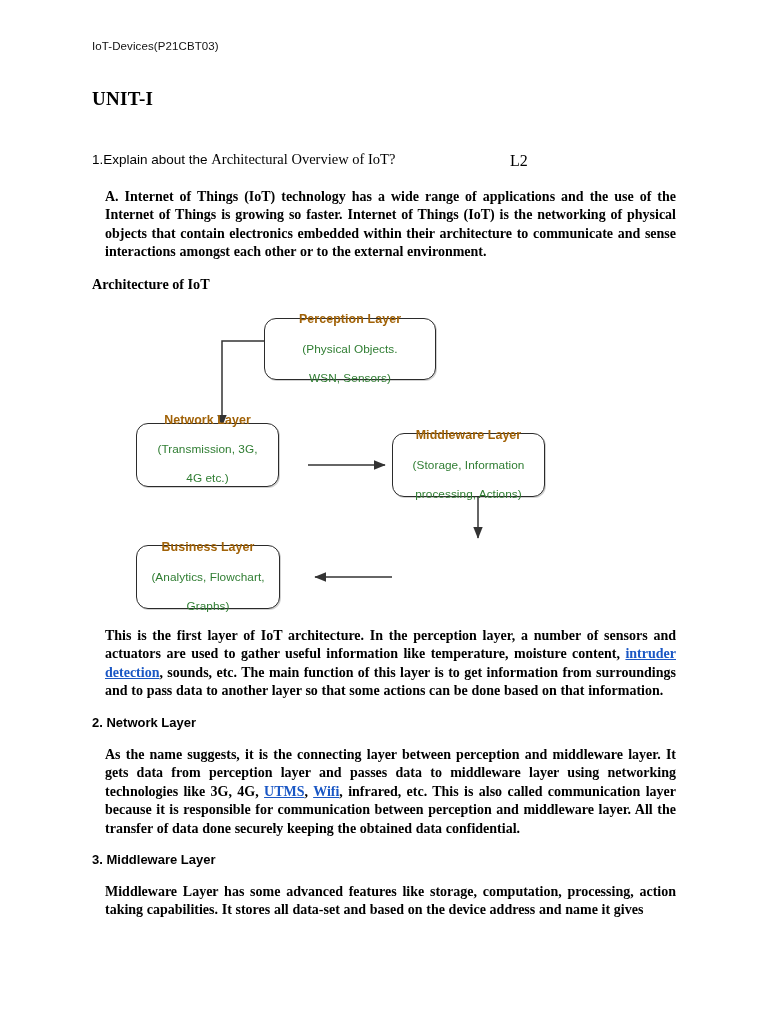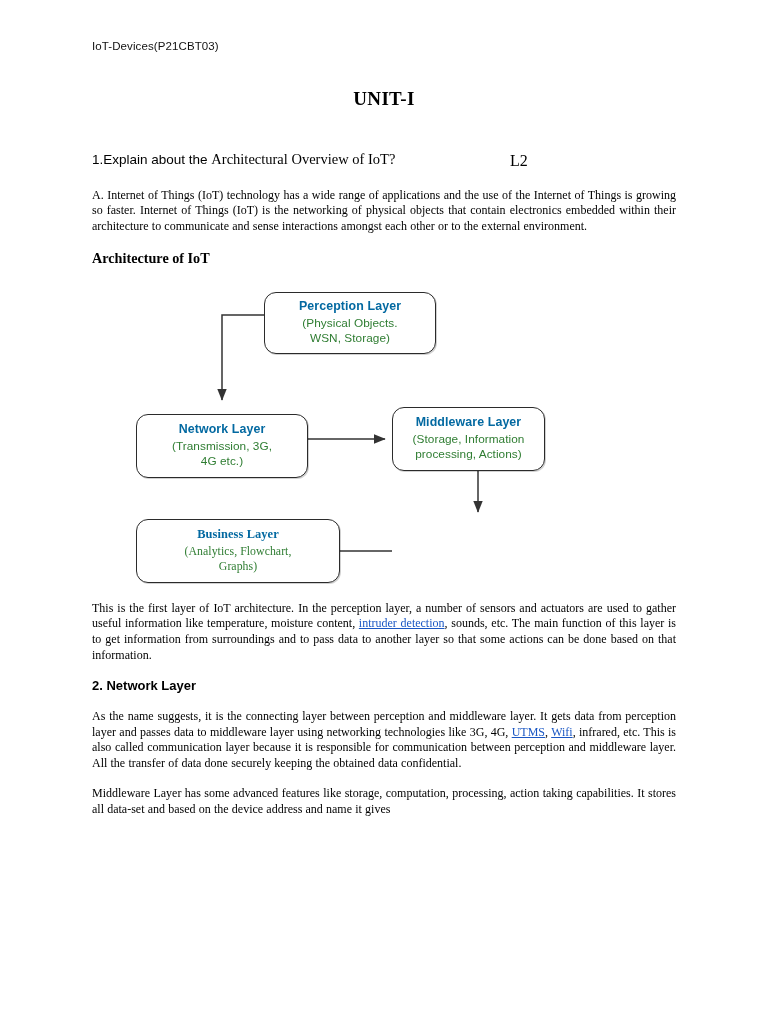--- a/index.html
+++ b/index.html
@@ -29,21 +29,21 @@
     width: 584px;
   }
   .doc-header {
     font-family: "Liberation Sans", "DejaVu Sans", sans-serif;
     font-size: 11.5px;
     color: #111111;
     letter-spacing: 0.1px;
     margin: 0 0 36px 0;
   }
   .unit-title {
-    text-align: center;
+    text-align: left;
     font-size: 19px;
     font-weight: bold;
     font-family: "Liberation Serif", "DejaVu Serif", serif;
     letter-spacing: 0.3px;
     margin: 0 0 40px 0;
   }
   .qline {
     font-size: 14.5px;
     margin: 16px 0 18px 0;
     position: relative;
@@ -57,25 +57,26 @@
     font-family: "Liberation Serif", "DejaVu Serif", serif;
   }
   .qline .qmark {
     position: absolute;
     left: 418px;
     top: 0;
     font-family: "Liberation Serif", "DejaVu Serif", serif;
     font-size: 16px;
   }
   p.body {
-    font-size: 12px;
+    font-size: 14px;
     line-height: 1.32;
     text-align: justify;
-    margin: 0 0 14px 0;
+    margin: 0 0 14px 13px;
     word-spacing: 0.2px;
+    font-weight: bold;
   }
   h3.sub {
     font-size: 14.2px;
     font-weight: bold;
     margin: 0 0 14px 0;
     line-height: 1.3;
   }
   h3.sub.sans {
     font-family: "Liberation Sans", "DejaVu Sans", sans-serif;
     font-size: 13px;
@@ -102,35 +103,35 @@
     color: #2f7d32;
     display: flex;
     flex-direction: column;
     align-items: center;
     justify-content: center;
     box-shadow: 1px 1px 0 rgba(0,0,0,0.18);
   }
   .node .ntitle {
     font-weight: bold;
     font-size: 12.4px;
-    color: #0369a1;
+    color: #a16207;
     line-height: 1.25;
     letter-spacing: 0.1px;
   }
   .node .nsub {
     font-size: 11.8px;
     color: #2f7d32;
     line-height: 1.25;
     letter-spacing: 0.05px;
-    margin-top: 1px;
+    margin-top: 14px;
   }
   #node-perception { left: 172px; top: 10px;  width: 172px; height: 62px; }
-  #node-network    { left: 44px;  top: 132px; width: 172px; height: 64px; }
+  #node-network    { left: 44px;  top: 115px; width: 143px; height: 64px; justify-content: flex-end; }
   #node-middleware { left: 300px; top: 125px; width: 153px; height: 64px; }
-  #node-business   { left: 44px;  top: 237px; width: 204px; height: 64px; font-family: Liberation Serif, serif; }
+  #node-business   { left: 44px;  top: 237px; width: 144px; height: 64px; }
   #node-application{ left: 300px; top: 237px; width: 172px; height: 64px; }
 
   .arrow-layer {
     position: absolute;
     left: 0; top: 0;
     width: 584px; height: 305px;
     pointer-events: none;
   }
 </style>
 </head>
@@ -166,21 +167,21 @@
         <path d="M216,157 L293,157" stroke="#333333" stroke-width="1.5" fill="none" marker-end="url(#ah)"></path>
 
         <path d="M386,189 L386,230" stroke="#333333" stroke-width="1.5" fill="none" marker-end="url(#ah)"></path>
 
         <path d="M300,269 L223,269" stroke="#333333" stroke-width="1.5" fill="none" marker-end="url(#ah)"></path>
       </svg>
 
       <div class="node" id="node-perception">
         <div class="ntitle">Perception Layer</div>
         <div class="nsub">(Physical Objects.</div>
-        <div class="nsub">WSN, Storage)</div>
+        <div class="nsub">WSN, Sensors)</div>
       </div>
 
       <div class="node" id="node-network">
         <div class="ntitle">Network Layer</div>
         <div class="nsub">(Transmission, 3G,</div>
         <div class="nsub">4G etc.)</div>
       </div>
 
       <div class="node" id="node-middleware">
         <div class="ntitle">Middleware Layer</div>
@@ -195,16 +196,17 @@
       </div>
 
 
     </div>
 
     <p class="body"><span>This is the first layer of IoT architecture. In the perception layer, a number of sensors and actuators are used to gather useful information like temperature, moisture content, </span><a class="link" href="#">intruder detection</a><span>, sounds, etc. The main function of this layer is to get information from surroundings and to pass data to another layer so that some actions can be done based on that information.</span></p>
 
     <h3 class="sub sans">2. Network Layer</h3>
     <p class="body"><span>As the name suggests, it is the connecting layer between perception and middleware layer. It gets data from perception layer and passes data to middleware layer using networking technologies like 3G, 4G, </span><a class="link" href="#">UTMS</a><span>, </span><a class="link" href="#">Wifi</a><span>, infrared, etc. This is also called communication layer because it is responsible for communication between perception and middleware layer. All the transfer of data done securely keeping the obtained data confidential.</span></p>
 
+    <h3 class="sub sans">3. Middleware Layer</h3>
     <p class="body">Middleware Layer has some advanced features like storage, computation, processing, action taking capabilities. It stores all data-set and based on the device address and name it gives</p>
 
   </div>
 </div>
 
 </body></html>

